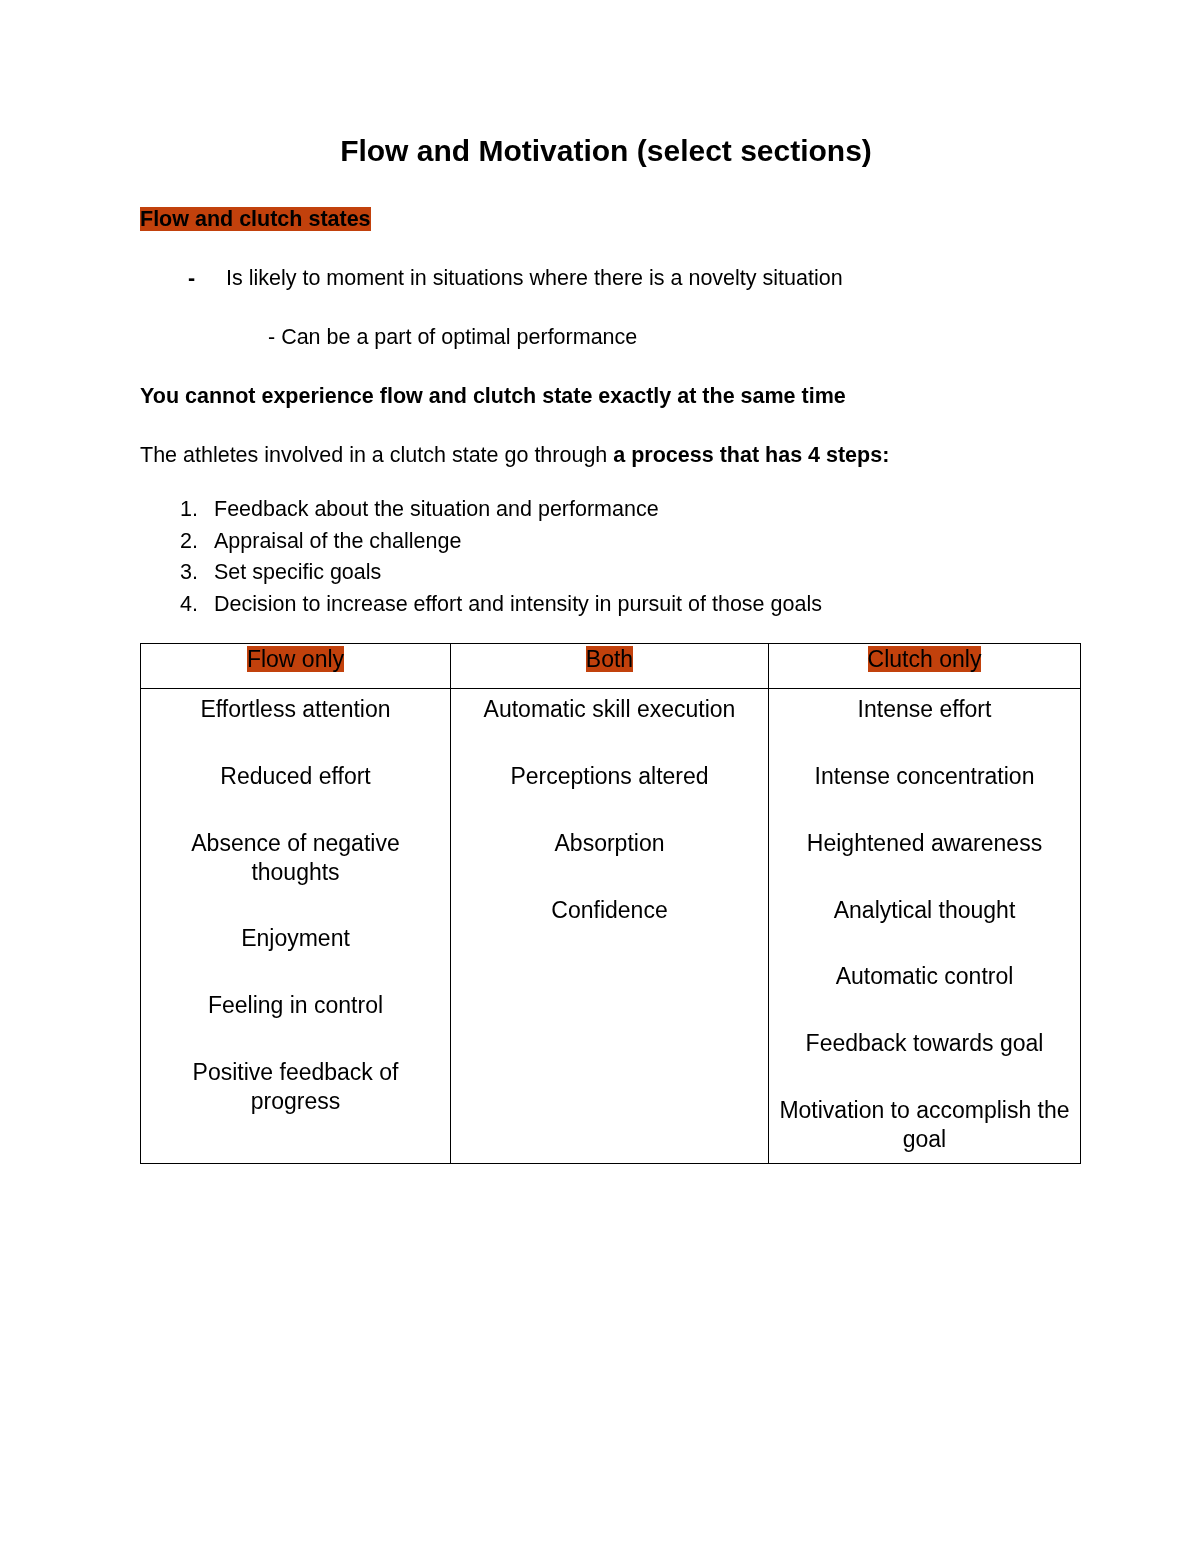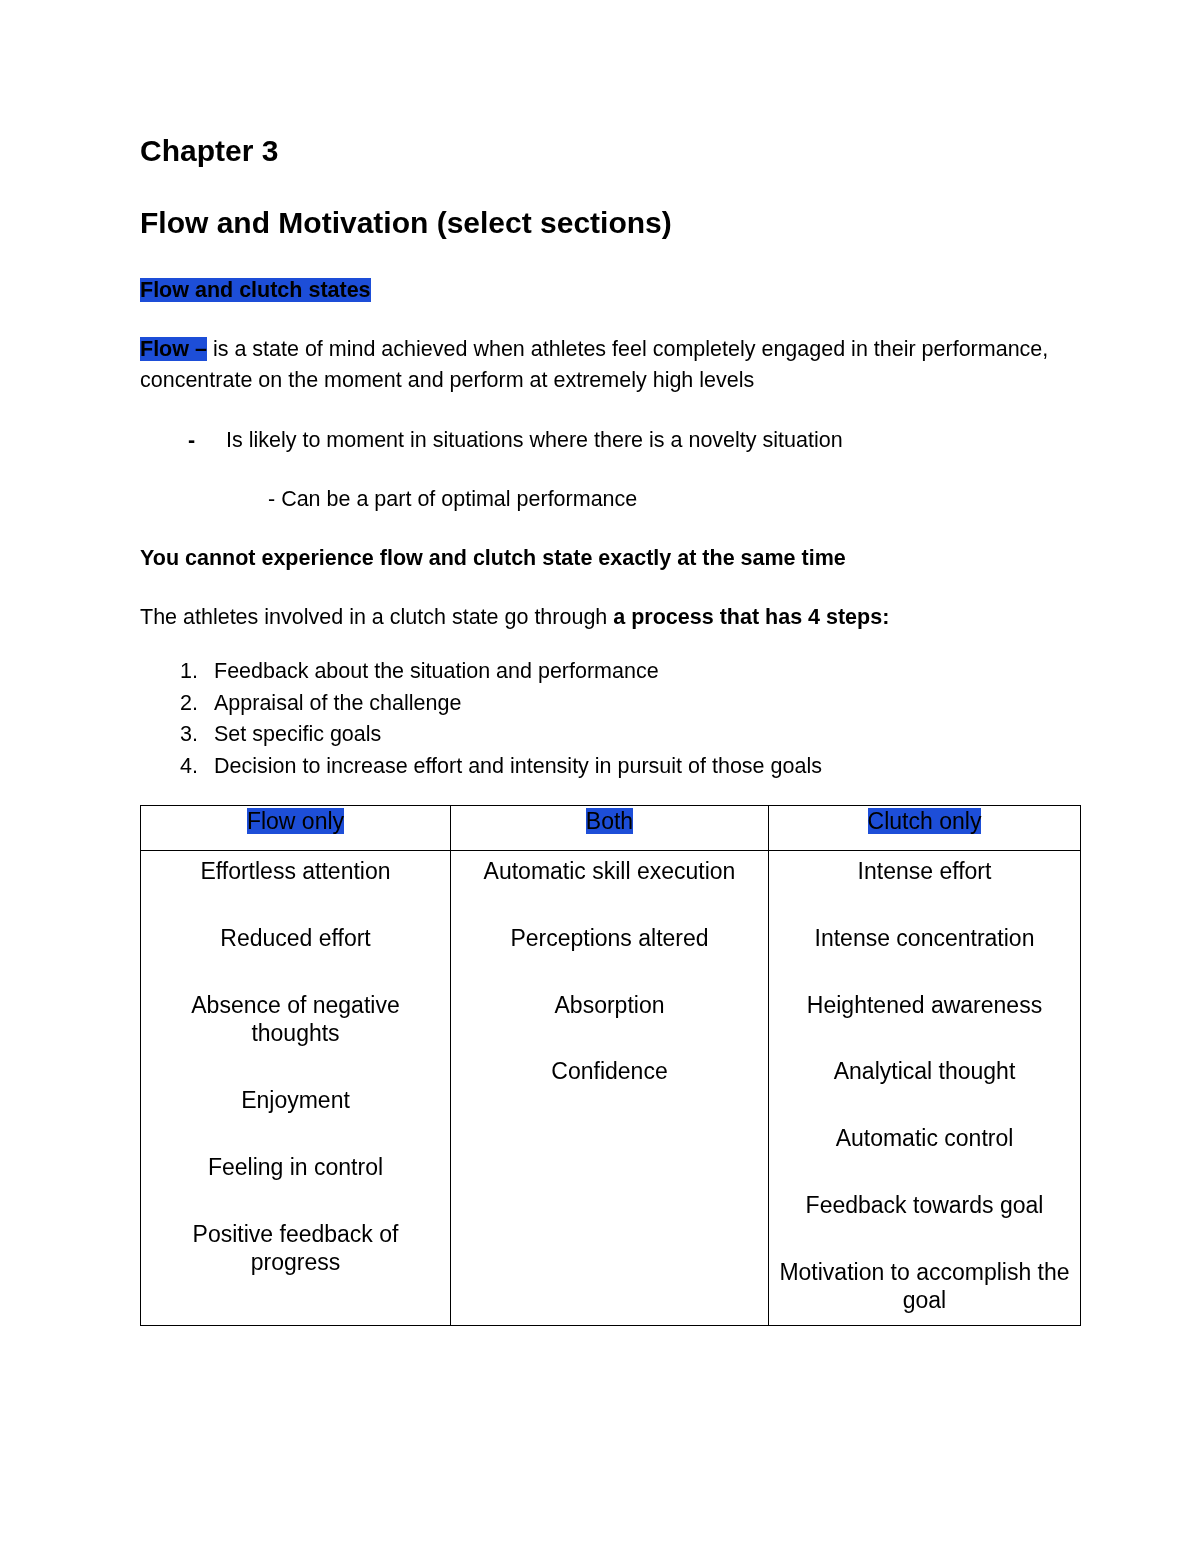--- a/index.html
+++ b/index.html
@@ -24,31 +24,32 @@
     font-size: 30px;
     font-weight: bold;
     line-height: 1.25;
     margin: 0 0 34px 0;
   }
   .h2 {
     font-size: 30px;
     font-weight: bold;
     line-height: 1.25;
     margin: 0 0 34px 0;
+    text-align: center;
   }
   .para {
     font-size: 21.5px;
     line-height: 1.45;
     margin: 0 0 28px 0;
   }
   .para.bold {
     font-weight: bold;
   }
   .hl {
-    background: #1d4ed8;
+    background: #c2410c;
   }
   .b {
     font-weight: bold;
   }
   .dash-item {
     font-size: 21.5px;
     line-height: 1.45;
     margin: 0 0 28px 0;
     padding-left: 48px;
     display: flex;
@@ -105,31 +106,27 @@
   }
   .cell-body {
     min-height: 470px;
   }
 </style>
 </head>
 <body>
 
 <div class="page">
 
-  <h1 class="h1">Chapter 3</h1>
 
   <h2 class="h2">Flow and Motivation (select sections)</h2>
 
   <p class="para bold">
     <span class="hl">Flow and clutch states</span>
   </p>
 
-  <p class="para">
-    <span class="hl b">Flow –</span><span> is a state of mind achieved when athletes feel completely engaged in their performance, concentrate on the moment and perform at extremely high levels</span>
-  </p>
 
   <div class="dash-item">
     <span class="bullet">-</span>
     <span>Is  likely to moment in situations where there is a novelty situation</span>
   </div>
 
 
   <p class="sub-indent">- Can be a part of optimal performance</p>
 
   <p class="para bold">You cannot experience flow and clutch state exactly at the same time</p>

